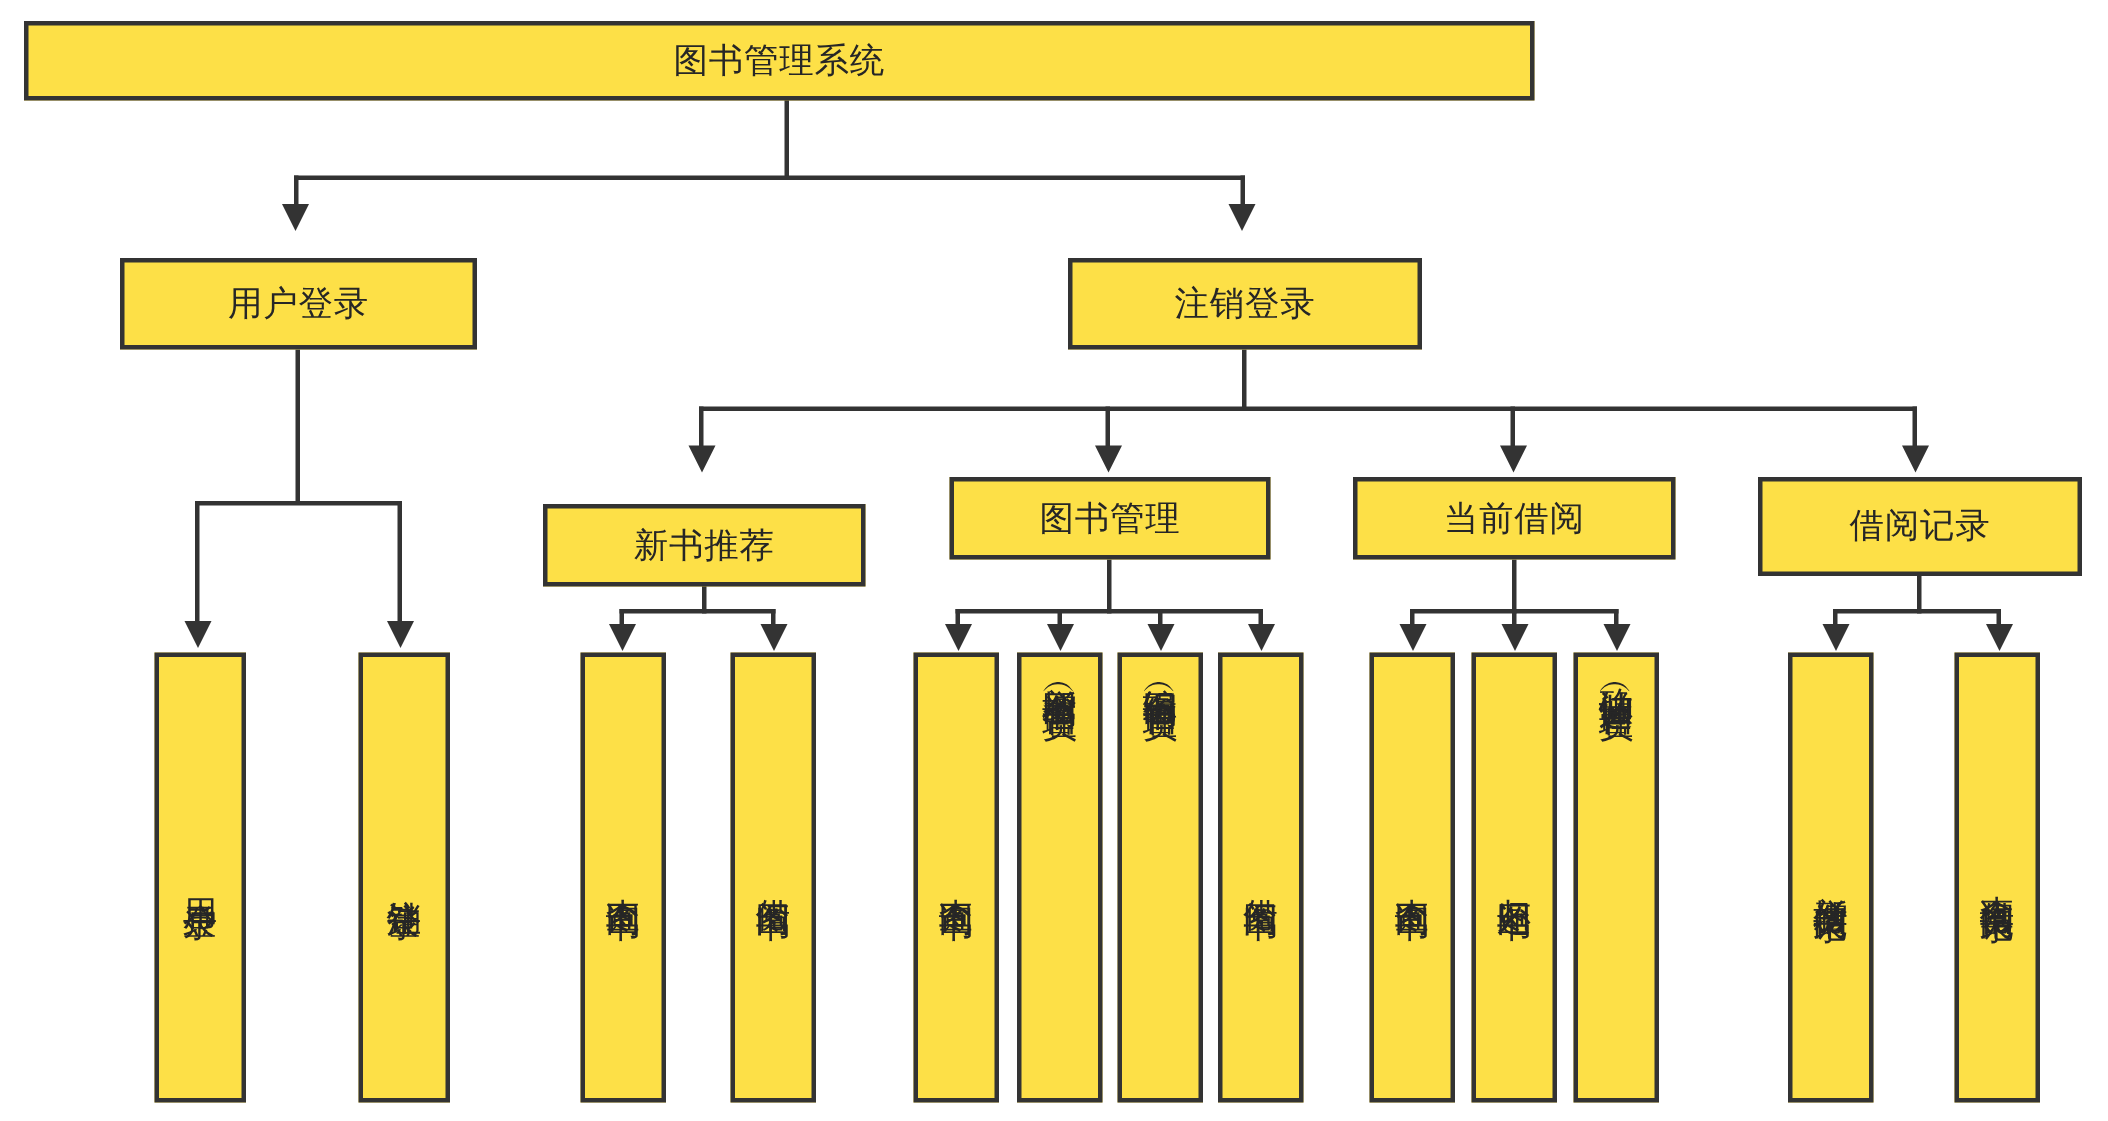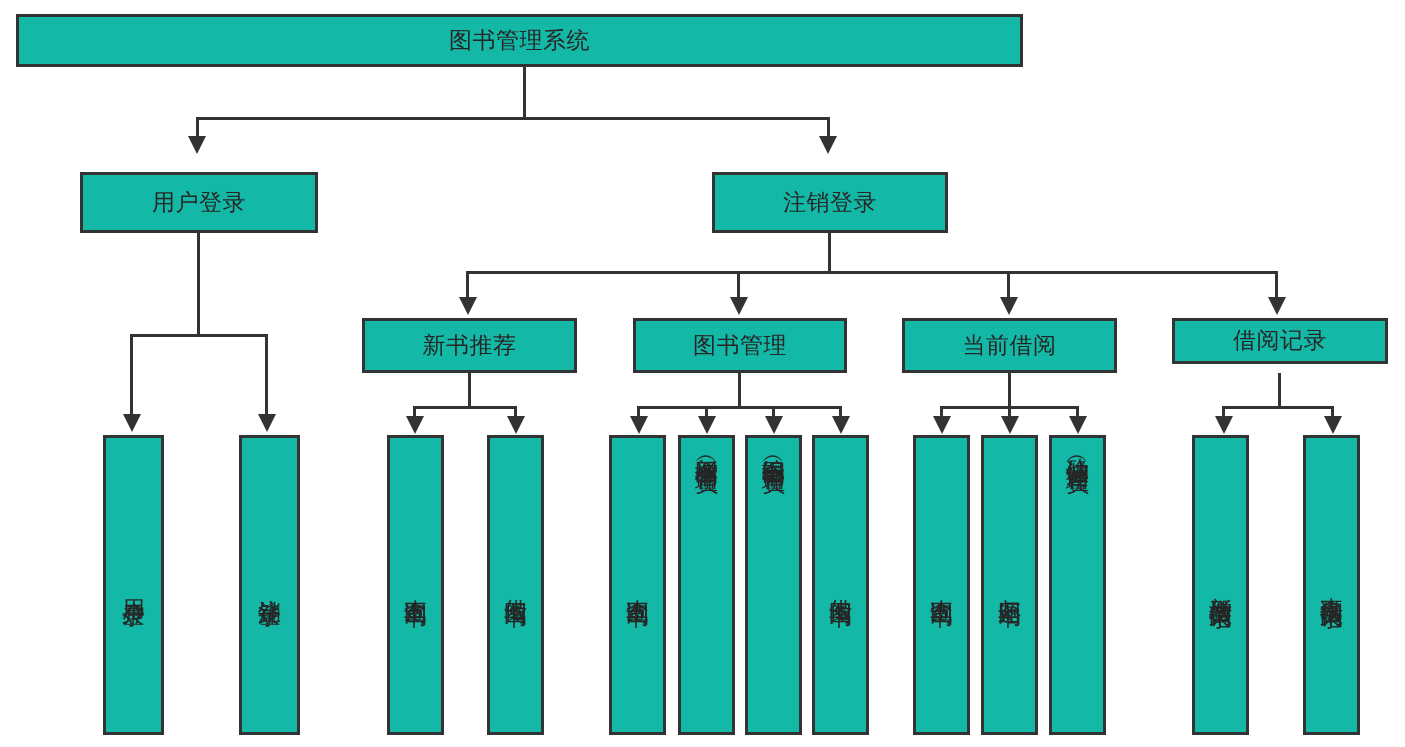--- a/index.html
+++ b/index.html
@@ -17,21 +17,21 @@
     width: 1405px;
     height: 747px;
     background: #ffffff;
     overflow: hidden;
   }
   
   .node {
     position: absolute;
     box-sizing: border-box;
     border: 3px solid #333333;
-    background: #14b8a6;
+    background: #fde047;
     display: flex;
     align-items: center;
     justify-content: center;
     z-index: 4;
   }
   .node.root {
     border-width: 3px;
   }
   .node-label {
     font-size: 23px;
@@ -140,30 +140,30 @@
 
   <div class="conn vline" style="left:737px; top:271px; width:3px; height:28px;"></div>
   <div class="arrow" style="left:730px; top:297px;"></div>
 
   <div class="conn vline" style="left:1007px; top:271px; width:3px; height:28px;"></div>
   <div class="arrow" style="left:1000px; top:297px;"></div>
 
   <div class="conn vline" style="left:1275px; top:271px; width:3px; height:28px;"></div>
   <div class="arrow" style="left:1268px; top:297px;"></div>
 
-  <div class="node" style="left:362px; top:318px; width:215px; height:55px;">
+  <div class="node" style="left:362px; top:336px; width:215px; height:55px;">
     <span class="node-label">新书推荐</span>
   </div>
   <div class="node" style="left:633px; top:318px; width:214px; height:55px;">
     <span class="node-label">图书管理</span>
   </div>
   <div class="node" style="left:902px; top:318px; width:215px; height:55px;">
     <span class="node-label">当前借阅</span>
   </div>
-  <div class="node" style="left:1172px; top:318px; width:216px; height:46px;">
+  <div class="node" style="left:1172px; top:318px; width:216px; height:66px;">
     <span class="node-label">借阅记录</span>
   </div>
 
   <div class="conn vline" style="left:468px; top:373px; width:3px; height:36px;"></div>
   <div class="conn hline" style="left:413px; top:406px; width:104px; height:3px;"></div>
   <div class="conn vline" style="left:413px; top:406px; width:3px; height:12px;"></div>
   <div class="arrow" style="left:406px; top:416px;"></div>
   <div class="conn vline" style="left:514px; top:406px; width:3px; height:12px;"></div>
   <div class="arrow" style="left:507px; top:416px;"></div>
 

